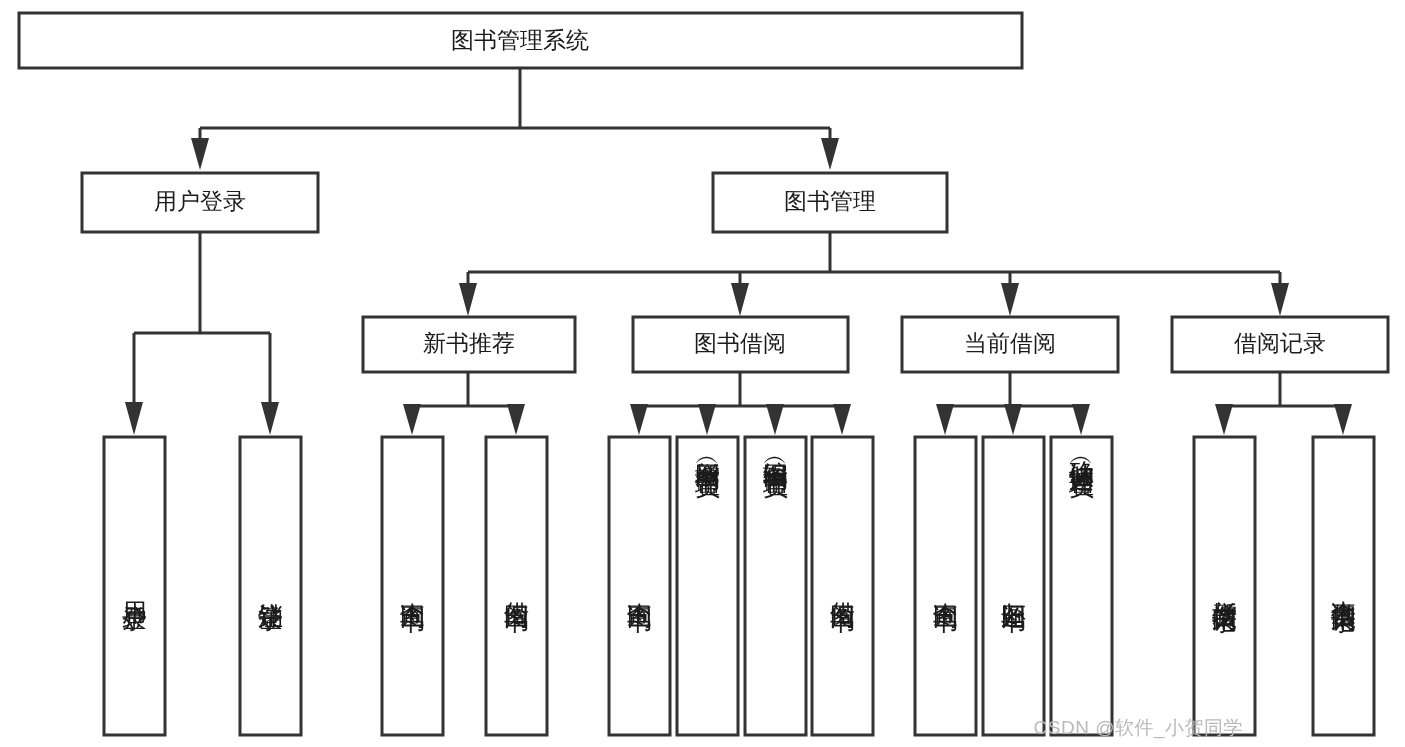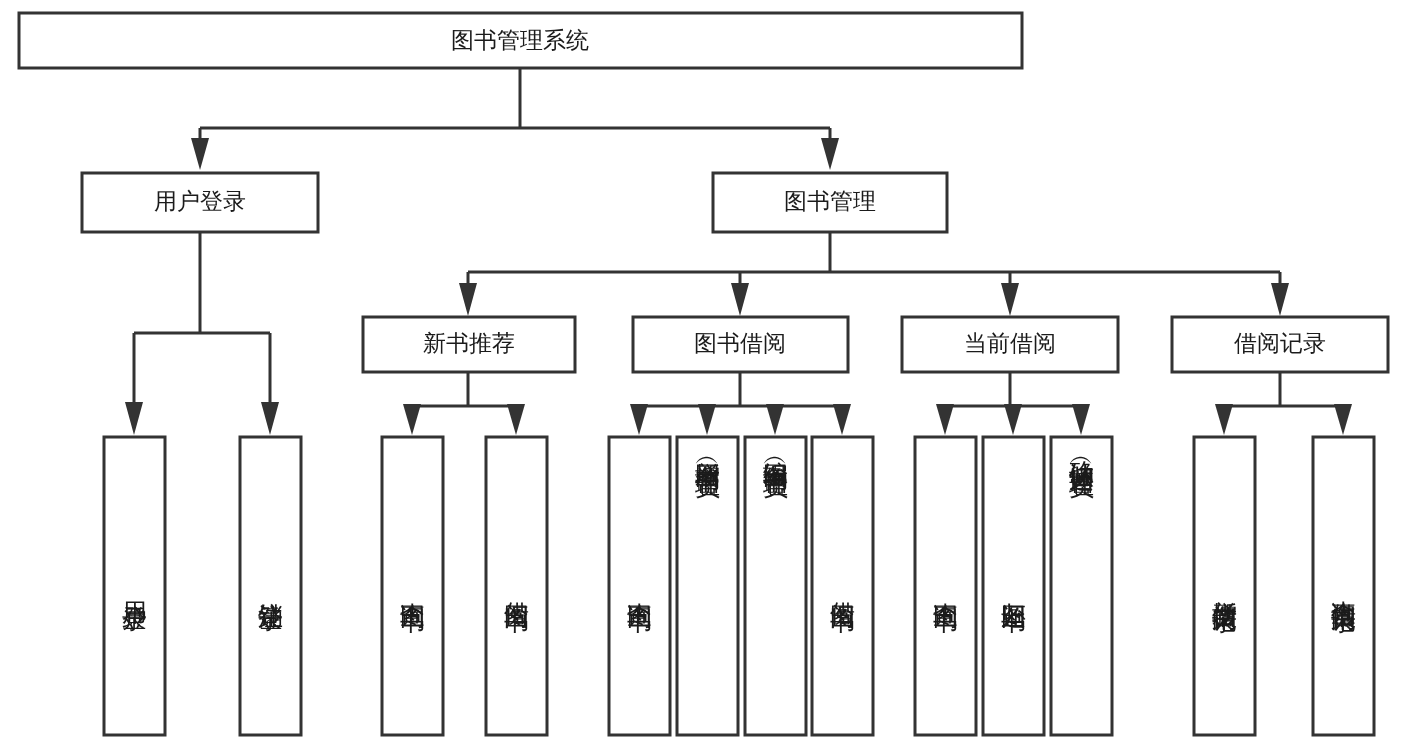--- a/index.html
+++ b/index.html
@@ -247,14 +247,15 @@
     <span class="leaf-label" style="margin-top:4px;">确认归还（管理员）</span>
   </div>
 
   <div class="leaf-label-wrap" style="left:1194px; top:437px; width:61px; height:298px;">
     <span class="leaf-label">新增借阅记录</span>
   </div>
   <div class="leaf-label-wrap" style="left:1313px; top:437px; width:61px; height:298px;">
     <span class="leaf-label">查询借阅记录</span>
   </div>
 
+  <div class="watermark">CSDN @软件_小贺同学</div>
 
 </div>
 
 </body></html>

